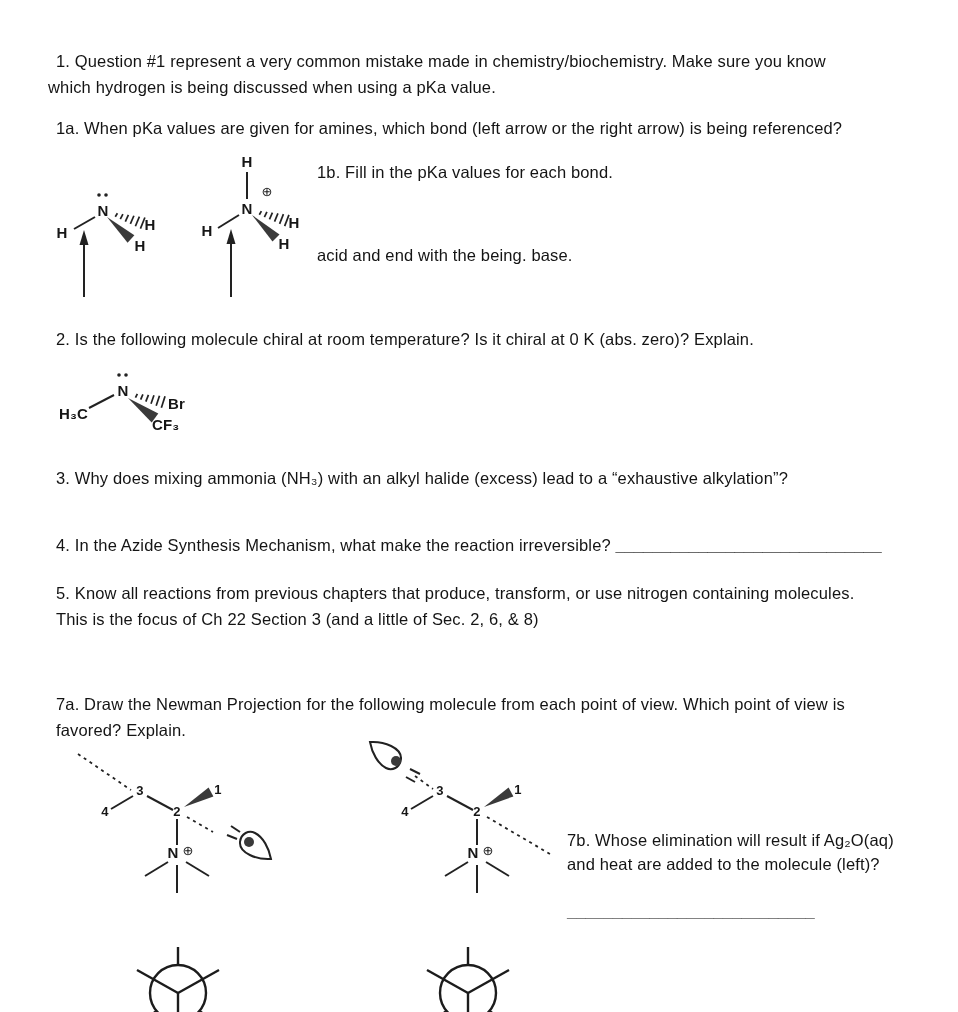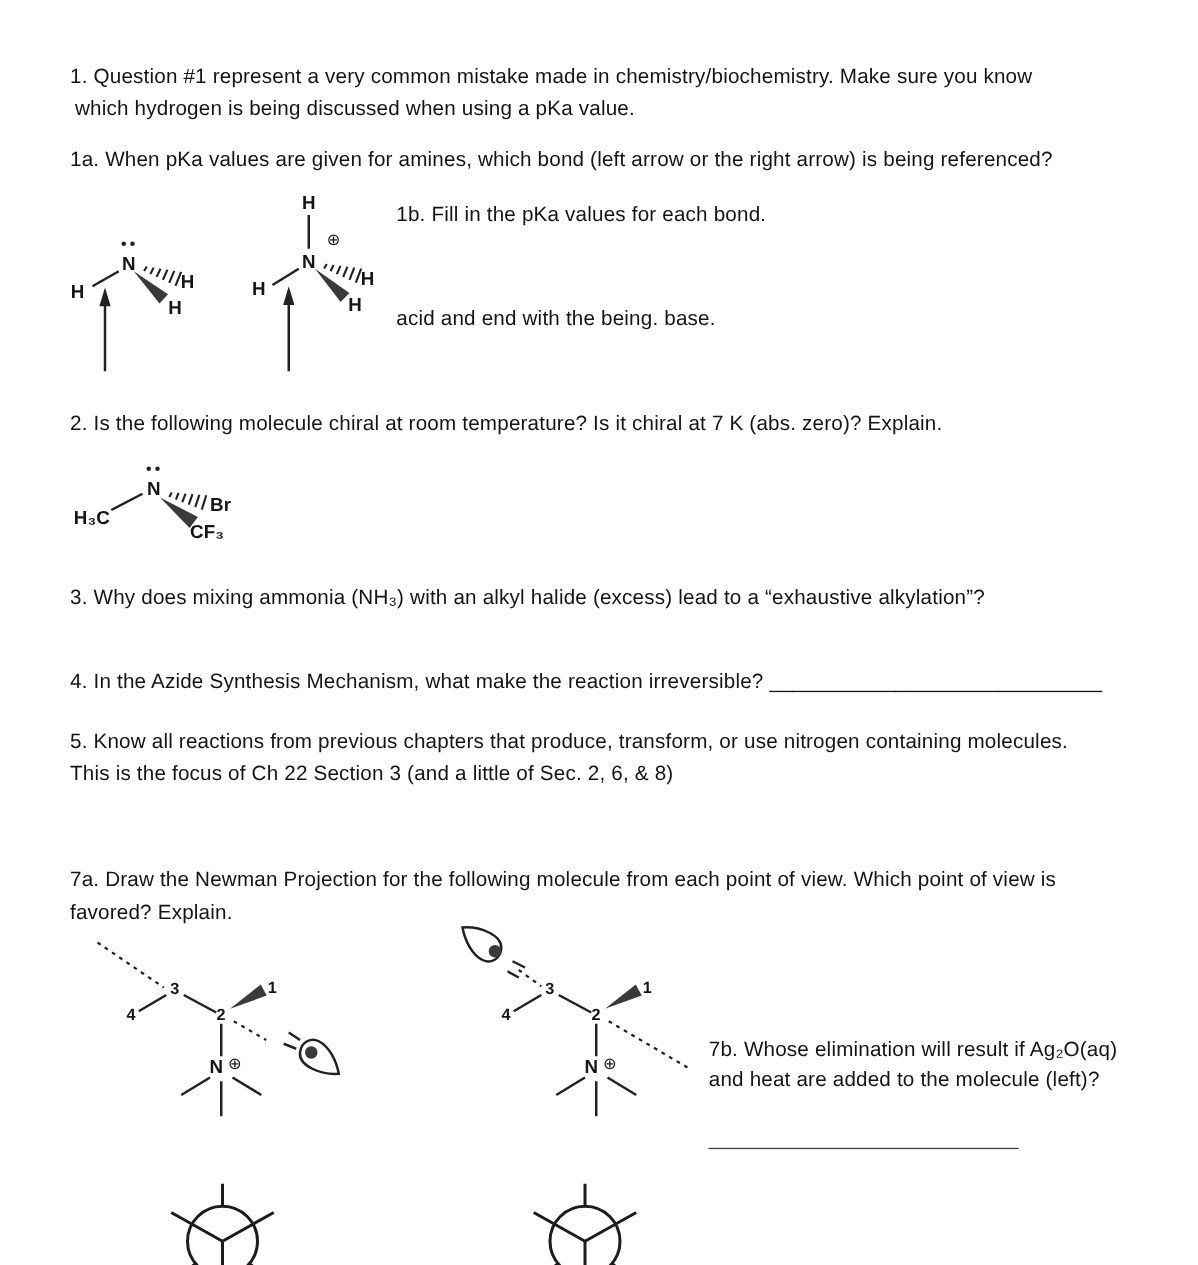--- a/index.html
+++ b/index.html
@@ -4,35 +4,35 @@
 <style>
   html,body{margin:0;padding:0;background:#ffffff;}
   #page{
     position:relative;width:958px;height:1012px;background:#ffffff;
     font-family:"Liberation Sans","DejaVu Sans",sans-serif;
     color:#141414;font-size:16.5px;line-height:26px;letter-spacing:.15px;
     overflow:hidden;
     margin-top:40px;
   }
   .txt{position:absolute;white-space:nowrap;}
-  .blank{letter-spacing:0;}
+  .blank{letter-spacing:0;font-weight:bold;}
   .blank.gray{color:#404040;}
   svg{position:absolute;overflow:visible;}
   svg text{font-family:"Liberation Sans","DejaVu Sans",sans-serif;fill:#161616;
            font-size:15px;font-weight:600;}
   svg text.num{font-size:13px;font-weight:700;}
   svg text.plus{font-size:13px;font-weight:400;}
 </style>
 </head>
 <body>
 
 <div id="page">
 
   <div class="txt" style="left:56px;top:8px">1. Question #1 represent a very common mistake made in chemistry/biochemistry. Make sure you know</div>
-  <div class="txt" style="left:60px;top:34px">which hydrogen is being discussed when using a pKa value.</div>
+  <div class="txt" style="left:48px;top:34px">which hydrogen is being discussed when using a pKa value.</div>
 
   <div class="txt" style="left:56px;top:75px">1a. When pKa values are given for amines, which bond (left arrow or the right arrow) is being referenced?</div>
 
   <svg style="left:40px;top:105px" width="270" height="172" viewBox="0 0 270 172">
     <g stroke="#222" stroke-width="2" fill="none">
 
       <circle cx="59" cy="50" r="1.8" fill="#222" stroke="none"></circle>
       <circle cx="66" cy="50" r="1.8" fill="#222" stroke="none"></circle>
 
       <line x1="55" y1="72" x2="34" y2="84"></line>
@@ -79,21 +79,21 @@
     <text x="207" y="69" text-anchor="middle">N</text>
     <text x="227" y="51" text-anchor="middle" class="plus">⊕</text>
     <text x="167" y="91" text-anchor="middle">H</text>
     <text x="254" y="83" text-anchor="middle">H</text>
     <text x="244" y="104" text-anchor="middle">H</text>
   </svg>
 
   <div class="txt" style="left:317px;top:119px">1b. Fill in the pKa values for each bond.</div>
   <div class="txt" style="left:317px;top:202px">acid and end with the being. base.</div>
 
-  <div class="txt" style="left:56px;top:286px">2. Is the following molecule chiral at room temperature? Is it chiral at 7 K (abs. zero)? Explain.</div>
+  <div class="txt" style="left:56px;top:286px">2. Is the following molecule chiral at room temperature? Is it chiral at 0 K (abs. zero)? Explain.</div>
 
   <svg style="left:45px;top:322px" width="215" height="85" viewBox="0 0 215 85">
     <g stroke="#222" stroke-width="2" fill="none">
       <circle cx="74" cy="13" r="1.8" fill="#222" stroke="none"></circle>
       <circle cx="81" cy="13" r="1.8" fill="#222" stroke="none"></circle>
       <line x1="44" y1="46" x2="69" y2="33"></line>
       <g transform="translate(88,33) rotate(13)" stroke-width="1.7">
         <line x1="4" y1="-2" x2="3" y2="2"></line>
           <line x1="9.5" y1="-2.8" x2="8.5" y2="2.8"></line>
         <line x1="15" y1="-3.6" x2="14" y2="3.6"></line>

